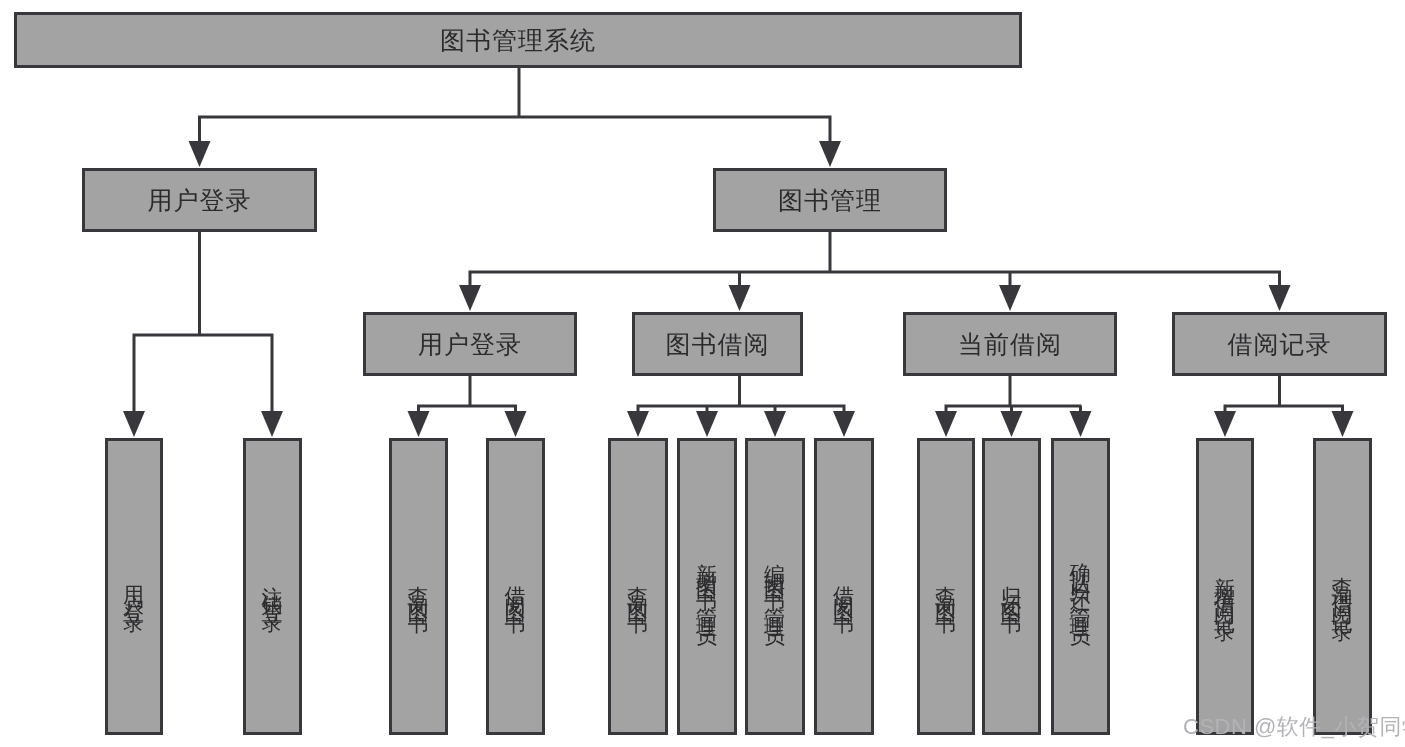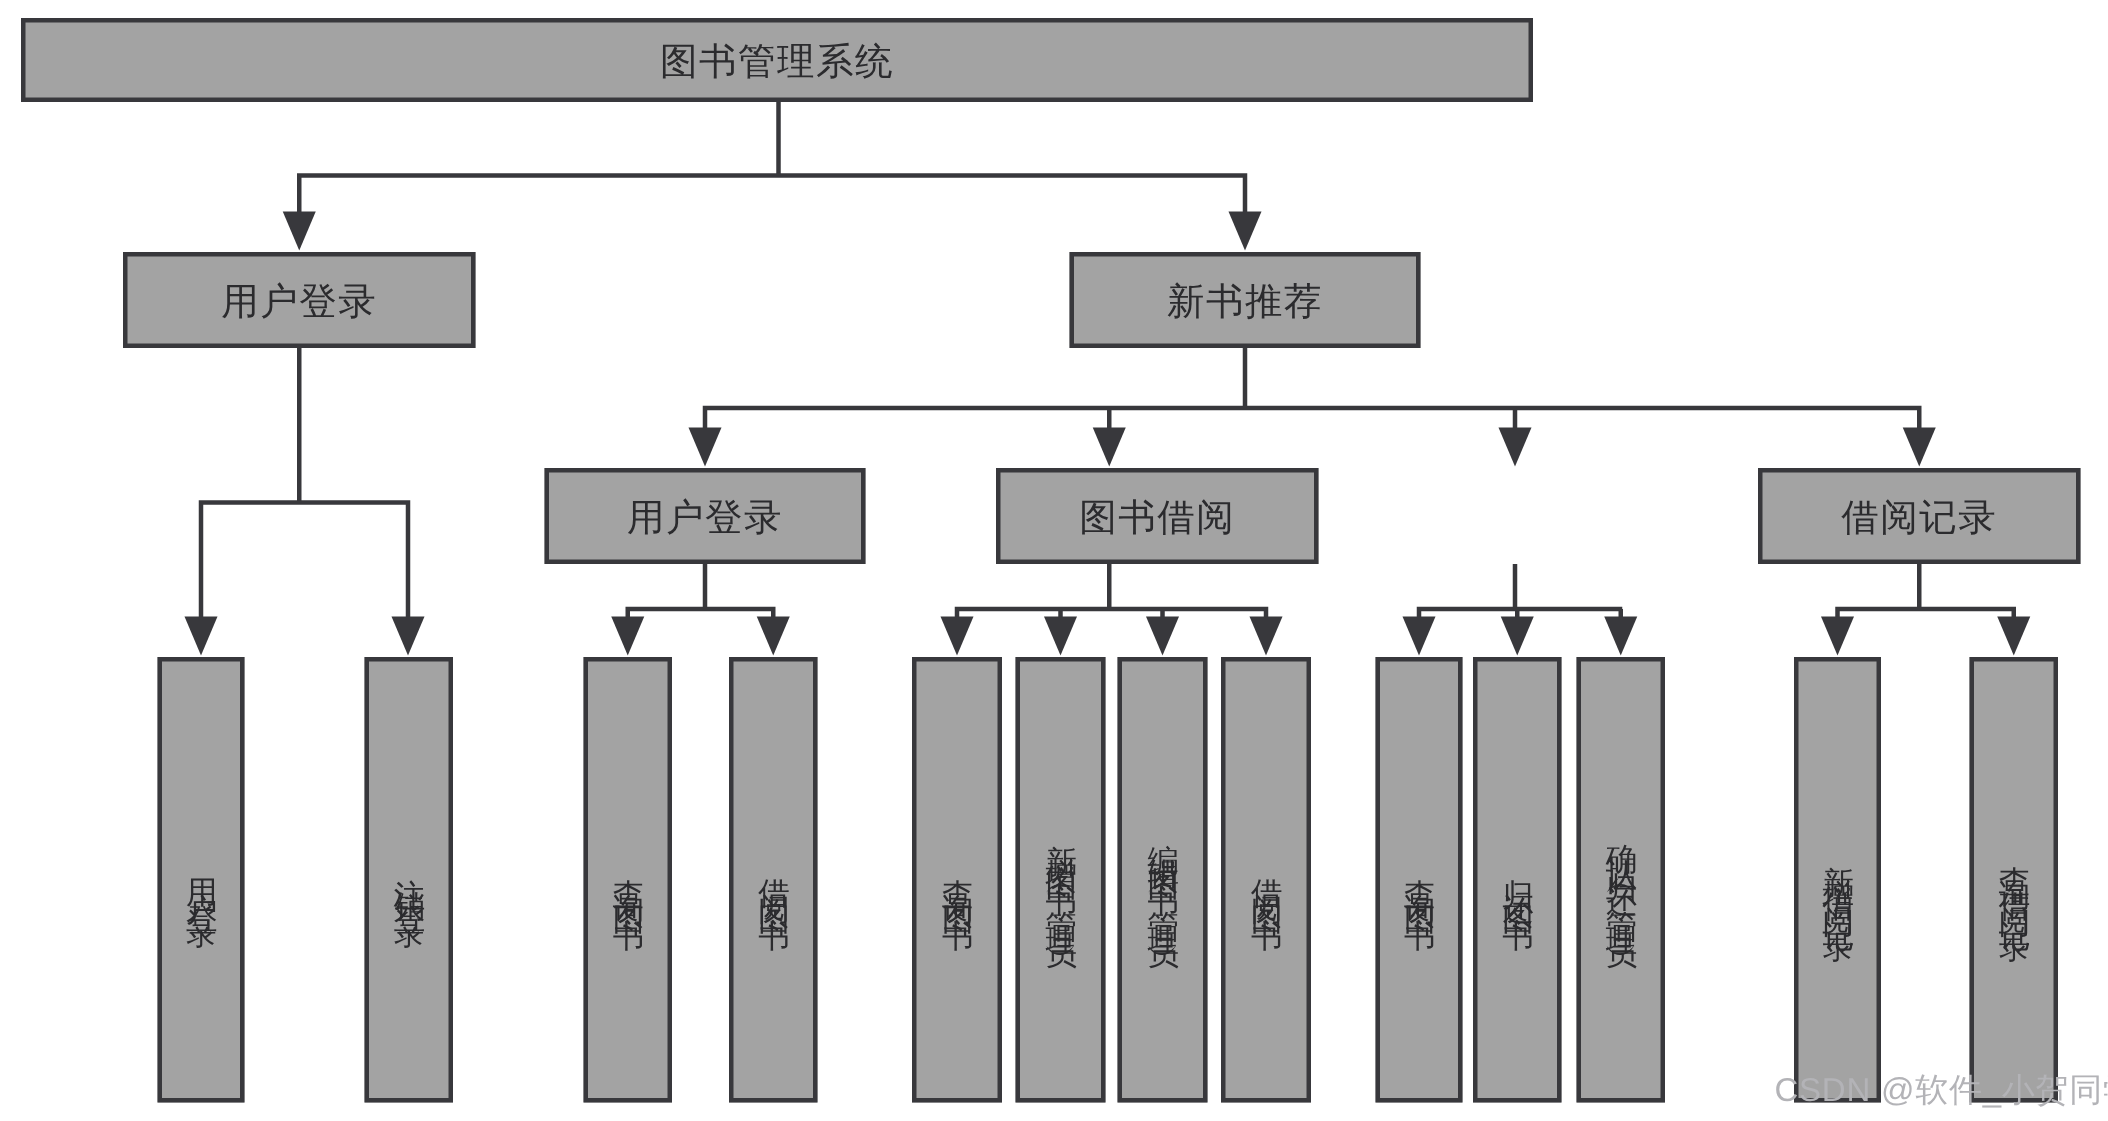--- a/index.html
+++ b/index.html
@@ -102,28 +102,31 @@
   </svg>
 
   <div class="box h" style="left:14px;top:12px;width:1008px;height:56px">
     <span class="lbl">图书管理系统</span>
   </div>
 
   <div class="box h" style="left:82px;top:168px;width:235px;height:64px">
     <span class="lbl">用户登录</span>
   </div>
   <div class="box h" style="left:713px;top:168px;width:234px;height:64px">
-    <span class="lbl">新书推荐</span>
+    <span class="lbl">图书管理</span>
   </div>
 
   <div class="box h" style="left:363px;top:312px;width:214px;height:64px">
     <span class="lbl">用户登录</span>
   </div>
-  <div class="box h" style="left:664px;top:312px;width:215px;height:64px">
+  <div class="box h" style="left:632px;top:312px;width:171px;height:64px">
     <span class="lbl">图书借阅</span>
+  </div>
+  <div class="box h" style="left:903px;top:312px;width:214px;height:64px">
+    <span class="lbl">当前借阅</span>
   </div>
   <div class="box h" style="left:1172px;top:312px;width:215px;height:64px">
     <span class="lbl">借阅记录</span>
   </div>
 
   <div class="box v" style="left:105px;top:438px;width:58px;height:297px">
     <span class="lbl">用户登录</span>
   </div>
   <div class="box v" style="left:243px;top:438px;width:59px;height:297px">
     <span class="lbl">注销登录</span>

